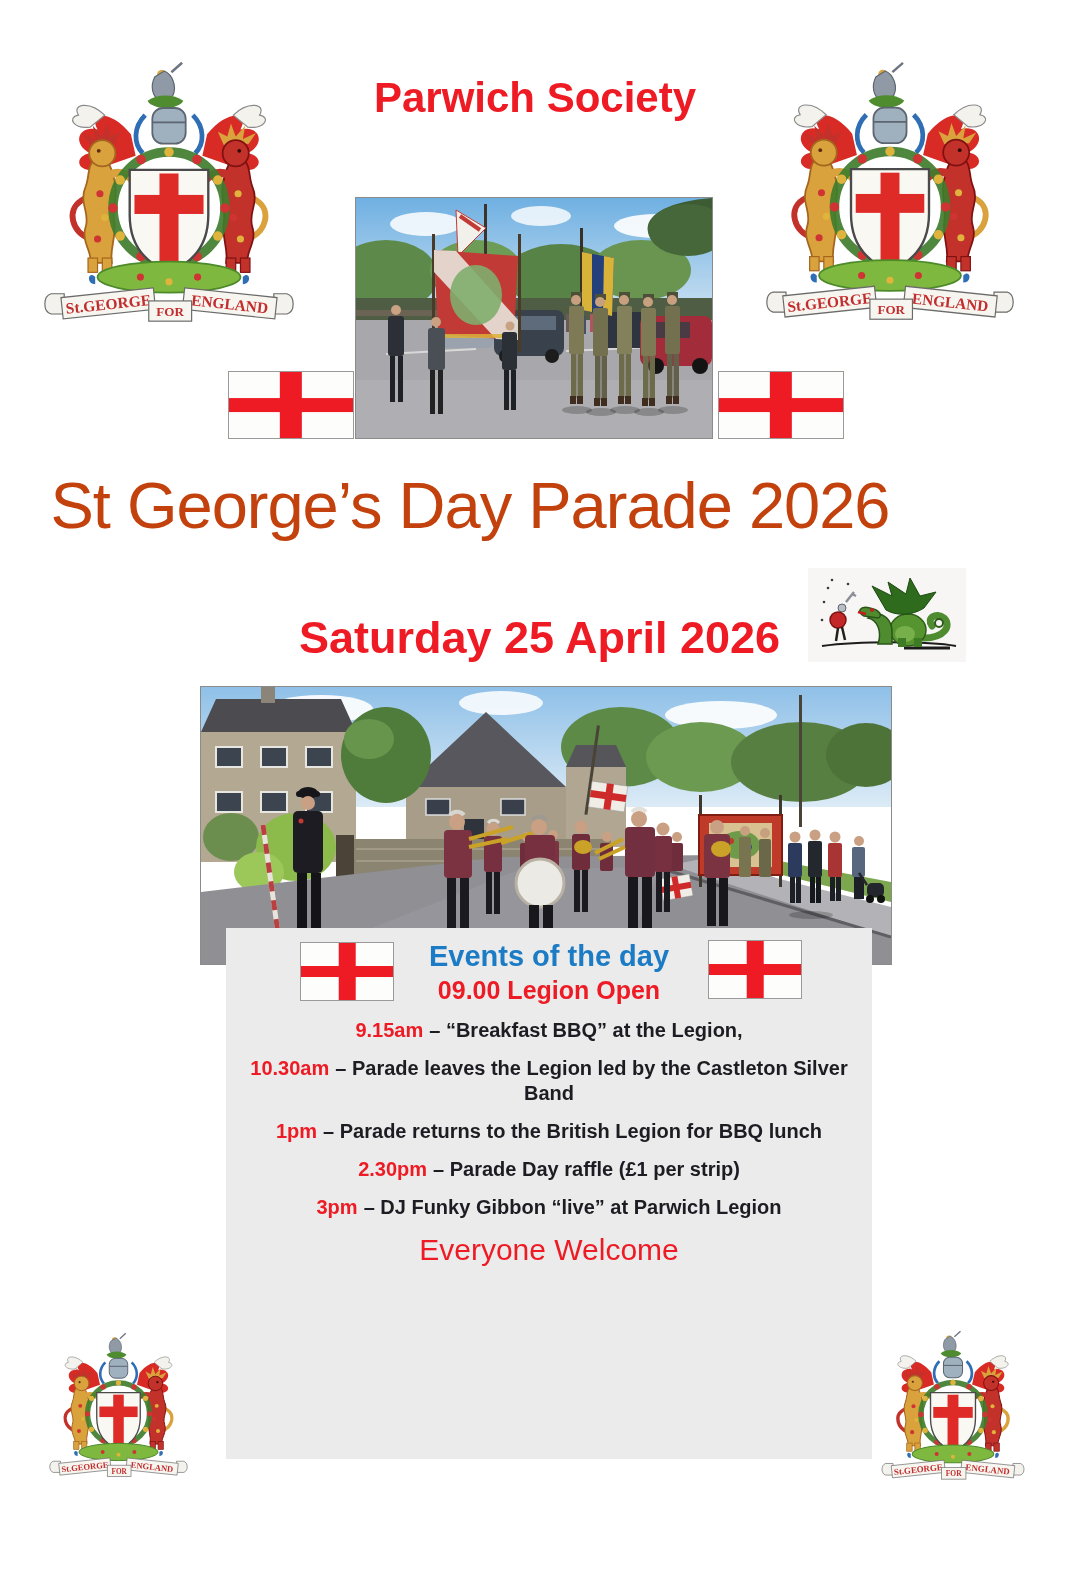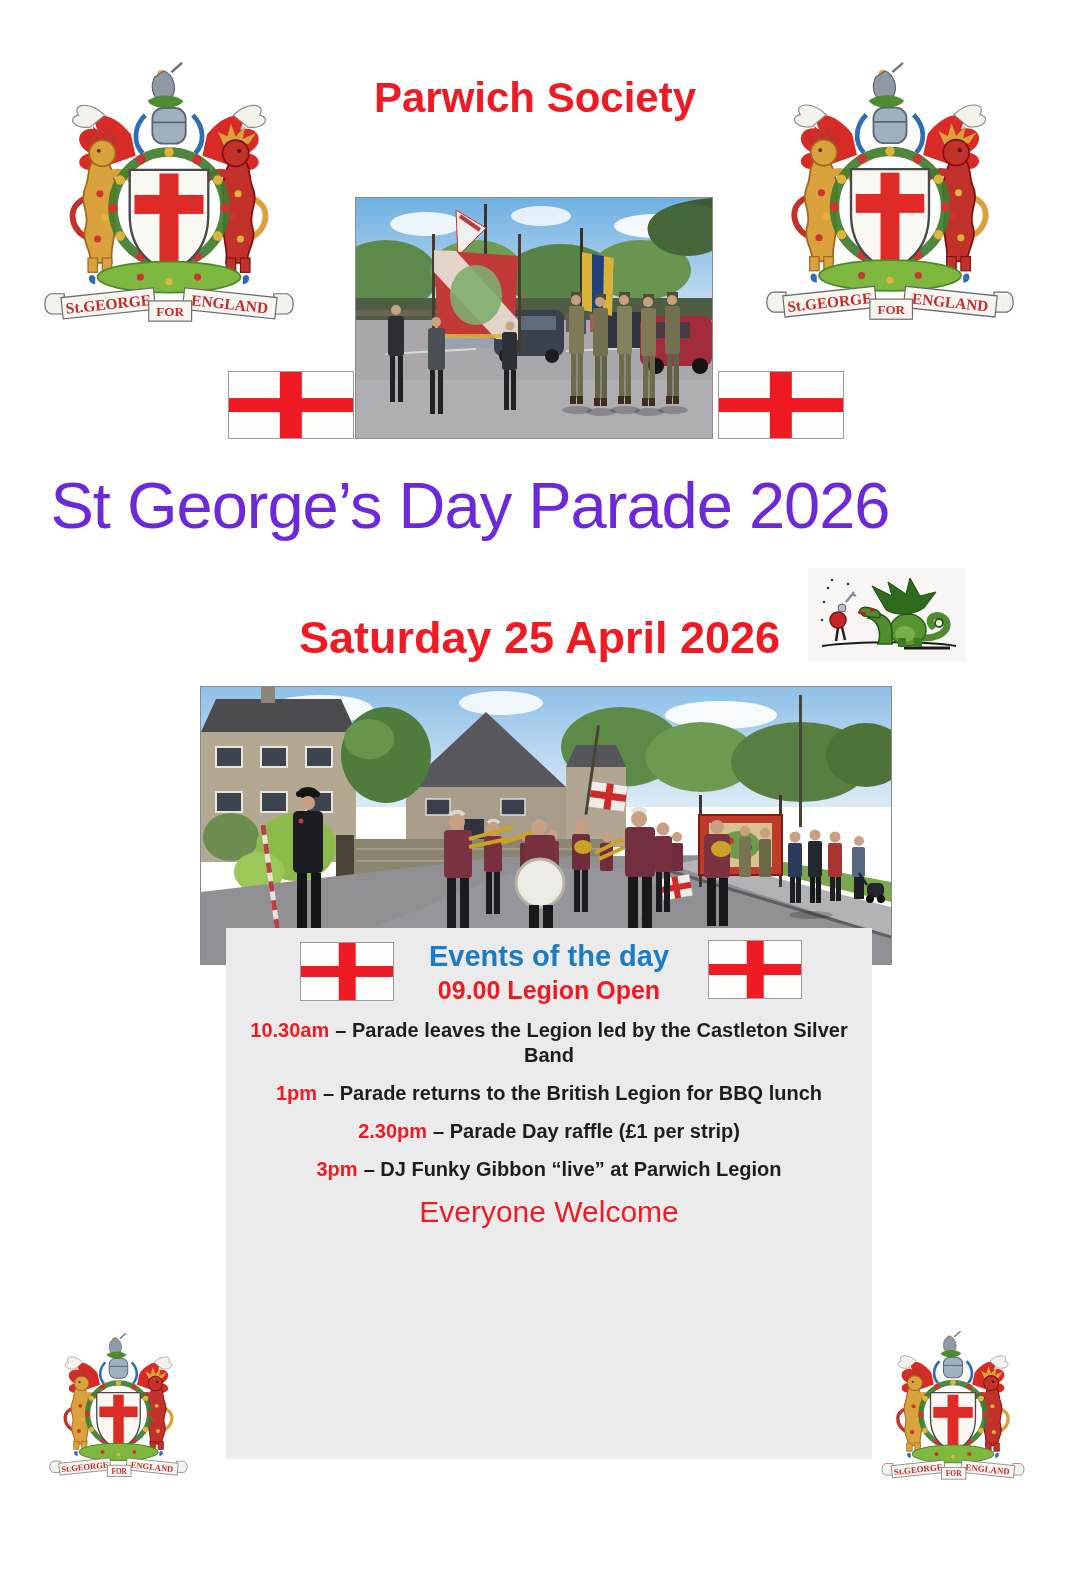--- a/index.html
+++ b/index.html
@@ -9,21 +9,21 @@
     --ink:#1c1c22;
   }
   html,body{margin:0;padding:0;background:#fff;}
   .page{position:relative;width:1079px;height:1588px;background:#fff;overflow:hidden;
         font-family:"Liberation Sans",sans-serif;border-radius:23px;}
   .abs{position:absolute;}
 
   .society-title{left:325px;top:72px;width:420px;text-align:center;
     font-size:42px;font-weight:bold;color:var(--red);line-height:1.22;}
   .main-title{left:0;top:468px;width:940px;text-align:center;
-    font-size:65px;font-weight:400;color:#6d28d9;letter-spacing:-1px;}
+    font-size:65px;font-weight:400;color:#c2410c;letter-spacing:-1px;}
   .date-line{left:0;top:612px;width:1079px;text-align:center;
     font-size:45px;font-weight:bold;color:var(--red);}
 
   .flag{position:absolute;background:#fdfdfb;border:1px solid #9a9a9a;}
   .flag .v{position:absolute;left:50%;top:0;width:18%;height:100%;
     transform:translateX(-50%);background:#ee1b24;}
   .flag .h{position:absolute;top:50%;left:0;width:100%;height:21%;
     transform:translateY(-50%);background:#ee1b24;}
 
   .events-panel{left:226px;top:928px;width:646px;height:531px;background:var(--panel);
@@ -496,20 +496,21 @@
           <div class="h"></div>
         </div>
       <div class="flag" style="left:474px;top:0;width:92px;height:57px">
           <div class="v"></div>
           <div class="h"></div>
         </div>
       <div class="events-title">Events of the day</div>
       <div class="events-subtitle">09.00 Legion Open</div>
     </div>
     <div>
+      <p class="event"><span class="time">9.15am</span><span class="desc">– “Breakfast BBQ” at the Legion,</span></p>
       <p class="event"><span class="time">10.30am</span><span class="desc">– Parade leaves the Legion led by the Castleton Silver Band</span></p>
       <p class="event"><span class="time">1pm</span><span class="desc">– Parade returns to the British Legion for BBQ lunch</span></p>
       <p class="event"><span class="time">2.30pm</span><span class="desc">– Parade Day raffle (£1 per strip)</span></p>
       <p class="event"><span class="time">3pm</span><span class="desc">– DJ Funky Gibbon “live” at Parwich Legion</span></p>
     </div>
     <div class="events-footer">Everyone Welcome</div>
   </div>
 
   <svg class="abs" style="left:46px;top:1332px" width="145" height="153" viewBox="0 0 220 232">
       <use href="#crest"></use>

